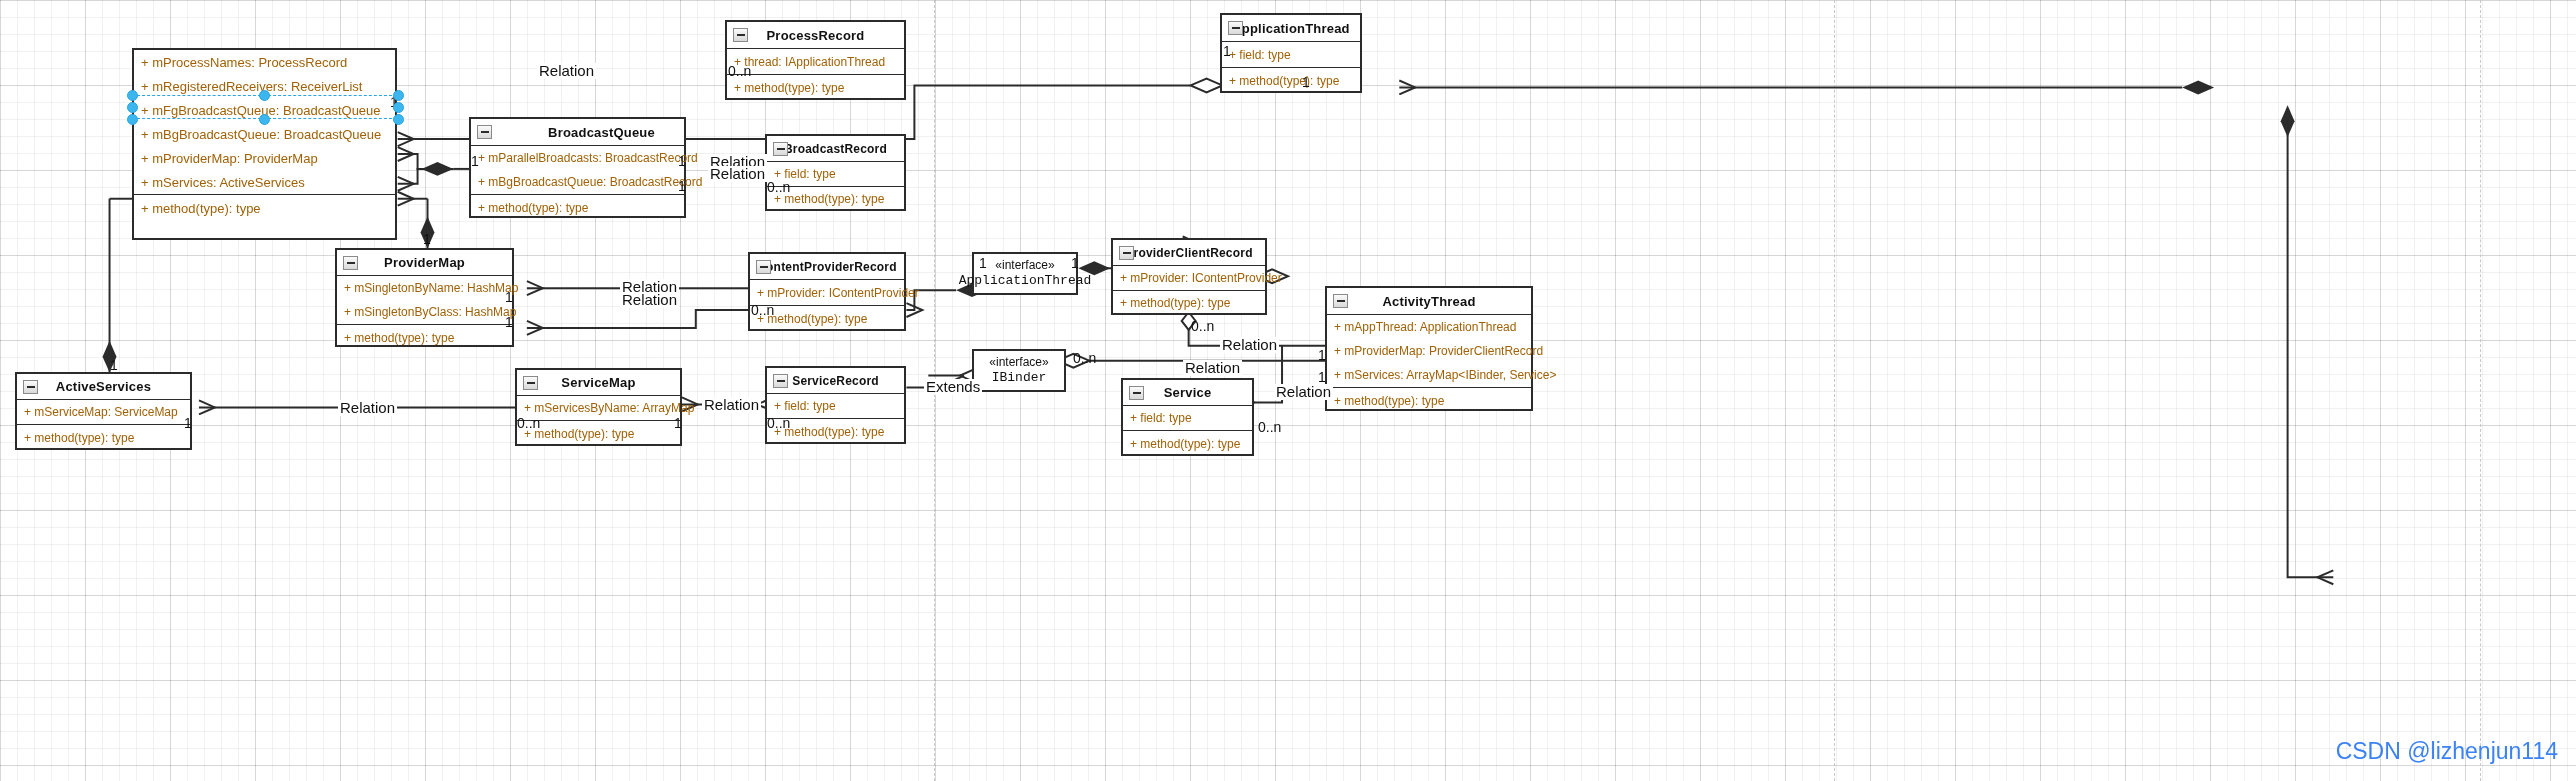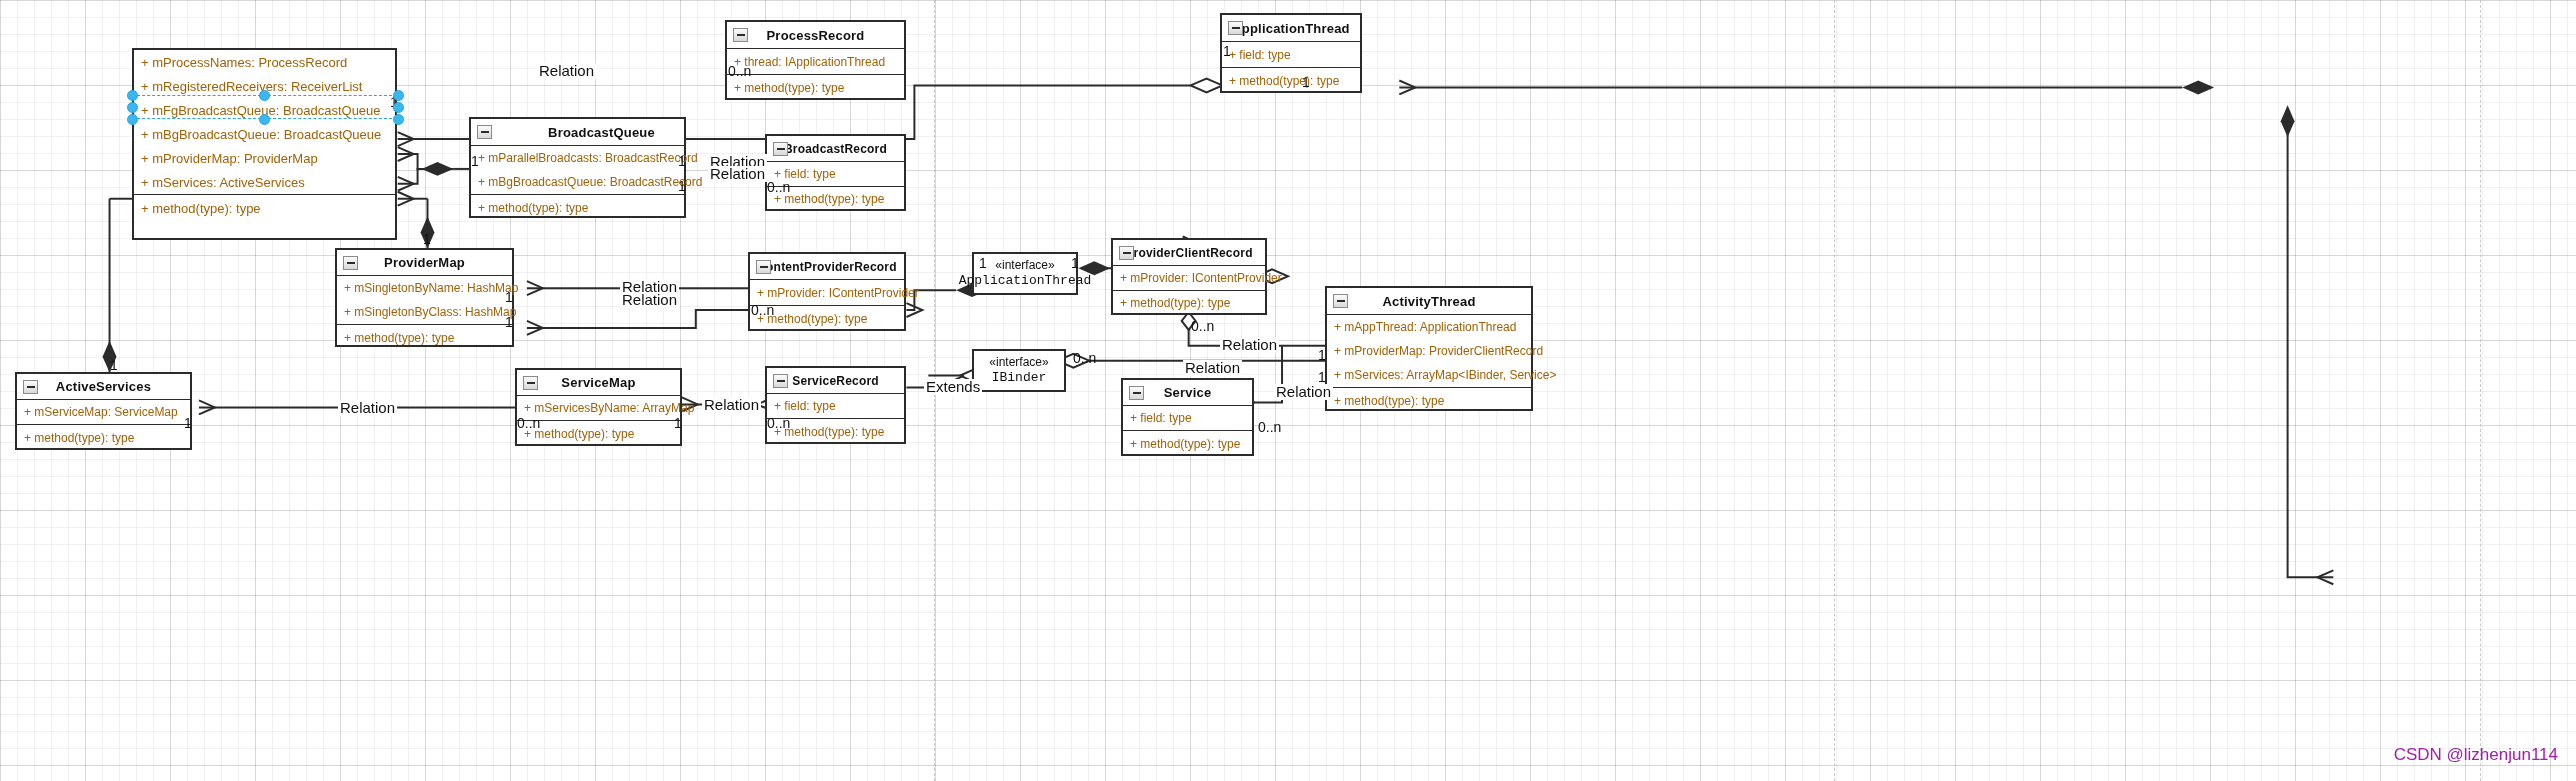--- a/index.html
+++ b/index.html
@@ -108,21 +108,21 @@
   }
   .handle{
     position:absolute;z-index:9;
     width:11px;height:11px;border-radius:50%;
     background:#3cb6ef;border:1px solid #28a6e4;
     box-sizing:border-box;
   }
 
   .watermark{
     position:absolute;right:18px;bottom:16px;
-    font-size:17px;color:#a21caf;z-index:10;white-space:nowrap;
+    font-size:23px;color:#3b82f6;z-index:10;white-space:nowrap;
   }
 </style>
 </head>
 <body>
 
 <div id="canvas"></div>
 
 <div class="pagebreak" style="left:934px;"></div>
 <div class="pagebreak" style="left:1834px;"></div>
 <div class="pagebreak" style="left:2480px;"></div>

